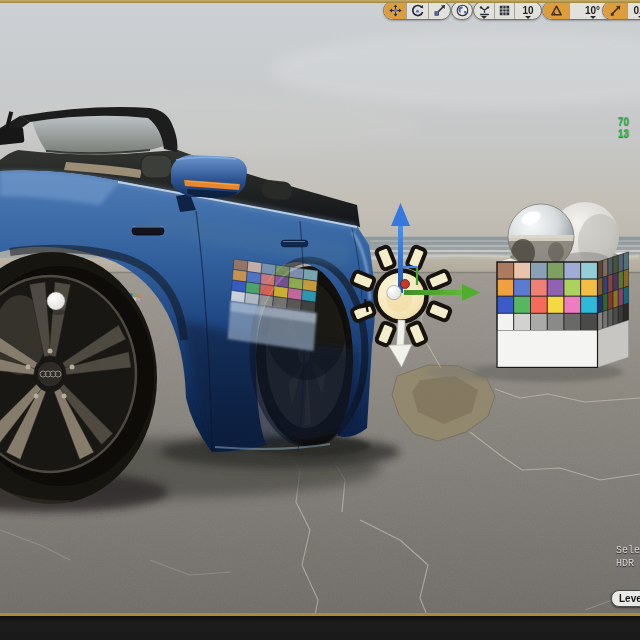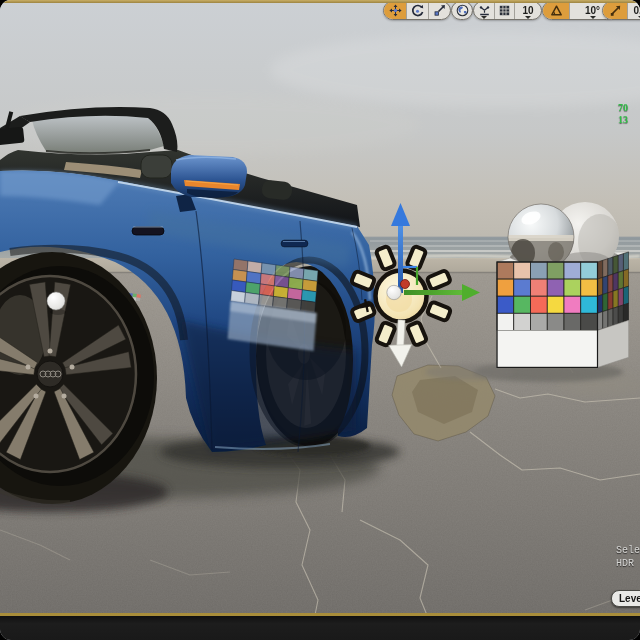--- a/index.html
+++ b/index.html
@@ -1,33 +1,33 @@
 <!DOCTYPE html>
 <html><head>
 <meta charset="utf-8">
 <style>
   html,body{margin:0;padding:0;background:#000;}
   #stage{position:relative;width:640px;height:640px;overflow:hidden;background:#c8ccd0;
-         font-family:"Liberation Sans","DejaVu Sans",sans-serif;border-radius:11px;}
+         font-family:"Liberation Sans","DejaVu Sans",sans-serif;}
   #scene{position:absolute;left:0;top:0;}
   
   .tgroup{position:absolute;top:1px;height:19px;display:flex;align-items:stretch;
           background:rgba(228,226,220,.96);border:1px solid #76736c;border-radius:10px;
           overflow:hidden;box-shadow:0 1px 2px rgba(0,0,0,.25);box-sizing:border-box;}
   .tbtn{border:0;padding:0;margin:0;background:transparent;display:flex;align-items:center;
         justify-content:center;position:relative;cursor:pointer;}
   .tbtn + .tbtn{border-left:1px solid #a3a19a;}
   .tbtn.active{background:#dd9d3c;}
   .tbtn.val{font-size:10px;font-weight:bold;color:#1d1d1b;}
   .caret{position:absolute;bottom:0px;left:50%;margin-left:-3px;width:0;height:0;
          border-left:3px solid transparent;border-right:3px solid transparent;
          border-top:3px solid #2b2b28;}
   
-  #stats{position:absolute;left:618px;top:102px;font-size:10px;font-weight:bold;line-height:12px;
-         color:#2fbf45;text-shadow:0 1px 1px rgba(0,0,0,.55);white-space:nowrap;font-family:Liberation Serif, serif;}
+  #stats{position:absolute;left:618px;top:116px;font-size:10px;font-weight:bold;line-height:12px;
+         color:#2fbf45;text-shadow:0 1px 1px rgba(0,0,0,.55);white-space:nowrap;}
   #sel-overlay{position:absolute;left:616px;top:544px;font-size:10px;line-height:13px;
          color:#d6d6d4;text-shadow:0 1px 1px rgba(0,0,0,.65);white-space:nowrap;font-family:Liberation Mono, monospace;}
   #level-btn{position:absolute;left:611px;top:590px;height:17px;padding:0 7px;font-size:10px;
          font-weight:bold;color:#161616;background:#e9e9e7;border:1px solid #4a4a46;
          border-radius:8px;box-shadow:0 1px 2px rgba(0,0,0,.5);white-space:nowrap;
          font-family:inherit;}
   #top-border{position:absolute;left:0;top:0;width:640px;height:2.5px;
          background:linear-gradient(#c9ae66,#9d8440);}
   #bottom-border{position:absolute;left:0;top:613px;width:640px;height:2.5px;background:#a88d3a;}
   #bottom-bar{position:absolute;left:0;top:615.5px;width:640px;height:25px;

